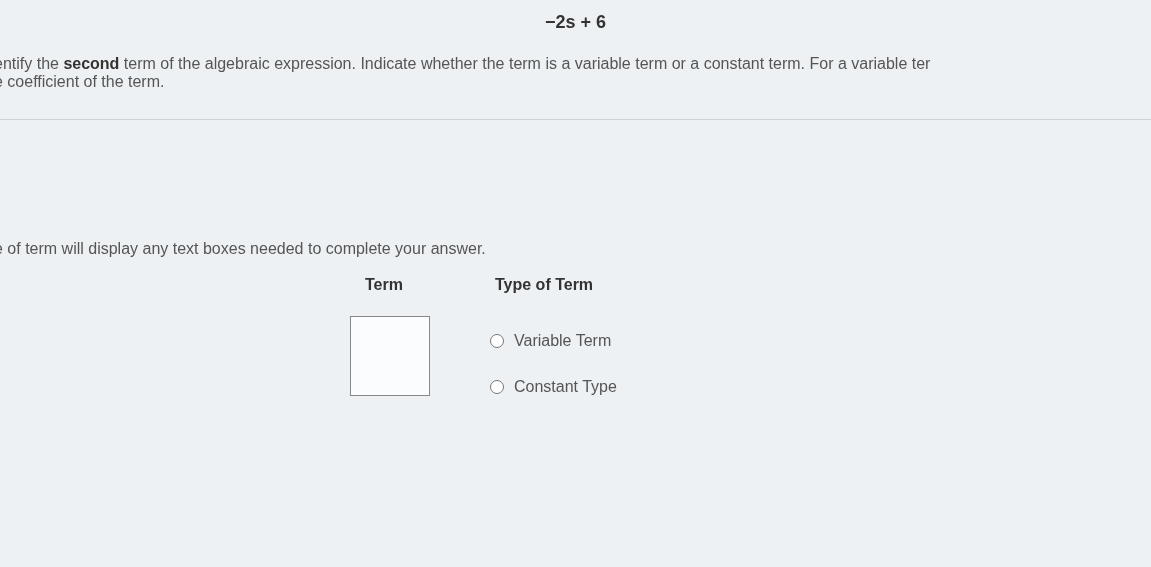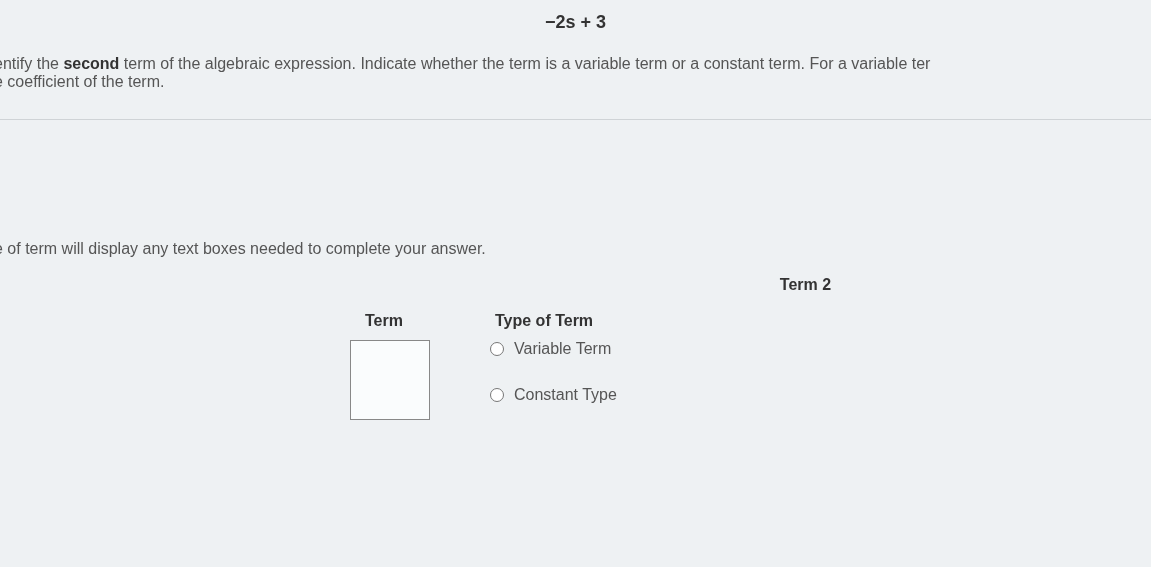--- a/index.html
+++ b/index.html
@@ -74,22 +74,22 @@
       width: 70px;
     }
     .type-header {
       font-weight: bold;
       font-size: 16px;
       color: #333;
       margin-left: 60px;
     }
     .inputs-row {
       display: flex;
-      align-items: flex-start;
-      margin-top: 10px;
+      align-items: flex-end;
+      margin-top: 22px;
     }
     .term-input {
       width: 80px;
       height: 80px;
       border: 1px solid #888;
       background: #fafcfd;
       margin-left: 350px;
       font-size: 16px;
       text-align: center;
     }
@@ -111,33 +111,32 @@
       height: 14px;
       border: 1.5px solid #777;
       border-radius: 50%;
       margin-right: 10px;
       background: #fff;
     }
   </style>
 </head>
 <body>
 
-<div class="expression">−2s + 3</div>
+<div class="expression">−2s + 6</div>
 
 <div class="instruction-block">
   <div class="instruction-line1">
     <span>entify the </span><span class="bold">second</span><span> term of the algebraic expression. Indicate whether the term is a variable term or a constant term. For a variable ter</span>
   </div>
   <div class="instruction-line2">e coefficient of the term.</div>
 </div>
 
 <div class="hint">e of term will display any text boxes needed to complete your answer.</div>
 
 <div class="answer-area">
-  <div class="term2-label">Term 2</div>
 
   <div class="headers">
     <div class="term-header">Term</div>
     <div class="type-header">Type of Term</div>
   </div>
 
   <div class="inputs-row">
     <input type="text" class="term-input" value="" style="">
     <div class="radio-group">
       <label class="radio-option">

